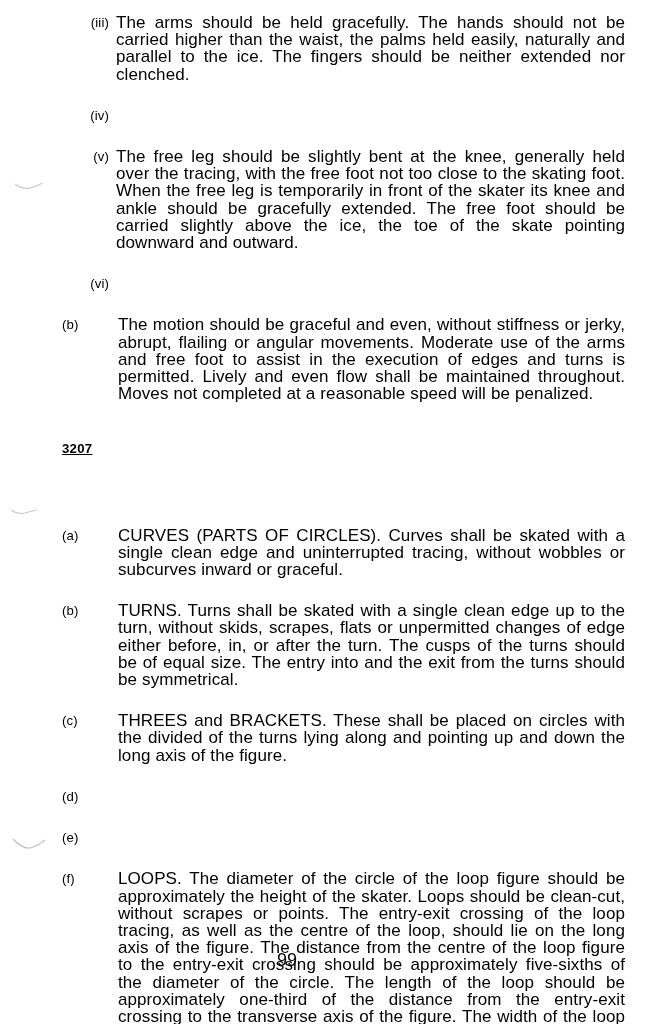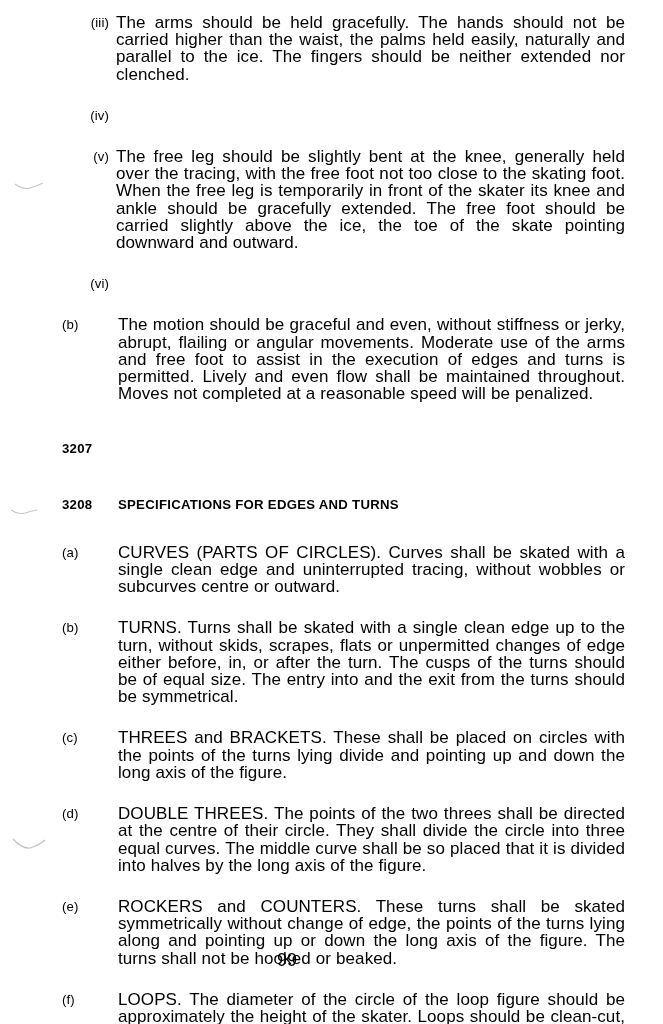--- a/index.html
+++ b/index.html
@@ -73,20 +73,21 @@
     font-weight: bold;
     font-size: 13.2px;
     line-height: 17.2px;
   }
   .heading .num {
     width: 80px;
     padding-left: 24px;
     box-sizing: border-box;
     flex: 0 0 auto;
     letter-spacing: 0.02em;
+    text-decoration: underline;
   }
   .heading .title {
     flex: 1 1 auto;
     letter-spacing: 0.02em;
   }
   .gap-md { height: 24px; }
   .gap-lg { height: 31px; }
   .gap-xl { height: 38px; }
 
   
@@ -145,58 +146,52 @@
   </div>
 
   <div class="gap-xl"></div>
 
   <div class="heading">
     <span class="num">3207</span>
   </div>
 
   <div class="gap-xl"></div>
 
-  <div class="heading">
-    <span class="num">3208</span>
-    <span class="title">SPECIFICATIONS FOR EDGES AND TURNS</span>
-  </div>
 
   <div class="gap-lg"></div>
 
   <div class="item letter">
     <span class="label">(a)</span>
-    <span class="body">CURVES (PARTS OF CIRCLES). Curves shall be skated with a single clean edge and uninterrupted tracing, without wobbles or subcurves centre or outward.</span>
+    <span class="body">CURVES (PARTS OF CIRCLES). Curves shall be skated with a single clean edge and uninterrupted tracing, without wobbles or subcurves inward or graceful.</span>
   </div>
 
   <div class="gap-md"></div>
 
   <div class="item letter">
     <span class="label">(b)</span>
     <span class="body">TURNS. Turns shall be skated with a single clean edge up to the turn, without skids, scrapes, flats or unpermitted changes of edge either before, in, or after the turn. The cusps of the turns should be of equal size. The entry into and the exit from the turns should be symmetrical.</span>
   </div>
 
   <div class="gap-md"></div>
 
   <div class="item letter">
     <span class="label">(c)</span>
-    <span class="body">THREES and BRACKETS. These shall be placed on circles with the points of the turns lying divide and pointing up and down the long axis of the figure.</span>
+    <span class="body">THREES and BRACKETS. These shall be placed on circles with the divided of the turns lying along and pointing up and down the long axis of the figure.</span>
   </div>
 
   <div class="gap-md"></div>
 
   <div class="item letter">
     <span class="label">(d)</span>
-    <span class="body">DOUBLE THREES. The points of the two threes shall be directed at the centre of their circle. They shall divide the circle into three equal curves. The middle curve shall be so placed that it is divided into halves by the long axis of the figure.</span>
   </div>
 
   <div class="gap-md"></div>
 
   <div class="item letter">
     <span class="label">(e)</span>
-    <span class="body">ROCKERS and COUNTERS. These turns shall be skated symmetrically without change of edge, the points of the turns lying along and pointing up or down the long axis of the figure. The turns shall not be hooked or beaked.</span>
   </div>
 
   <div class="gap-md"></div>
 
   <div class="item letter">
     <span class="label">(f)</span>
     <span class="body">LOOPS. The diameter of the circle of the loop figure should be approximately the height of the skater. Loops should be clean-cut, without scrapes or points. The entry-exit crossing of the loop tracing, as well as the centre of the loop, should lie on the long axis of the figure. The distance from the centre of the loop figure to the entry-exit crossing should be approximately five-sixths of the diameter of the circle. The length of the loop should be approximately one-third of the distance from the entry-exit crossing to the transverse axis of the figure. The width of the loop should be approximately two-thirds of its length. The “cross behind” start for back outside loops is permissible.</span>
   </div>
 
   <div class="gap-md"></div>

